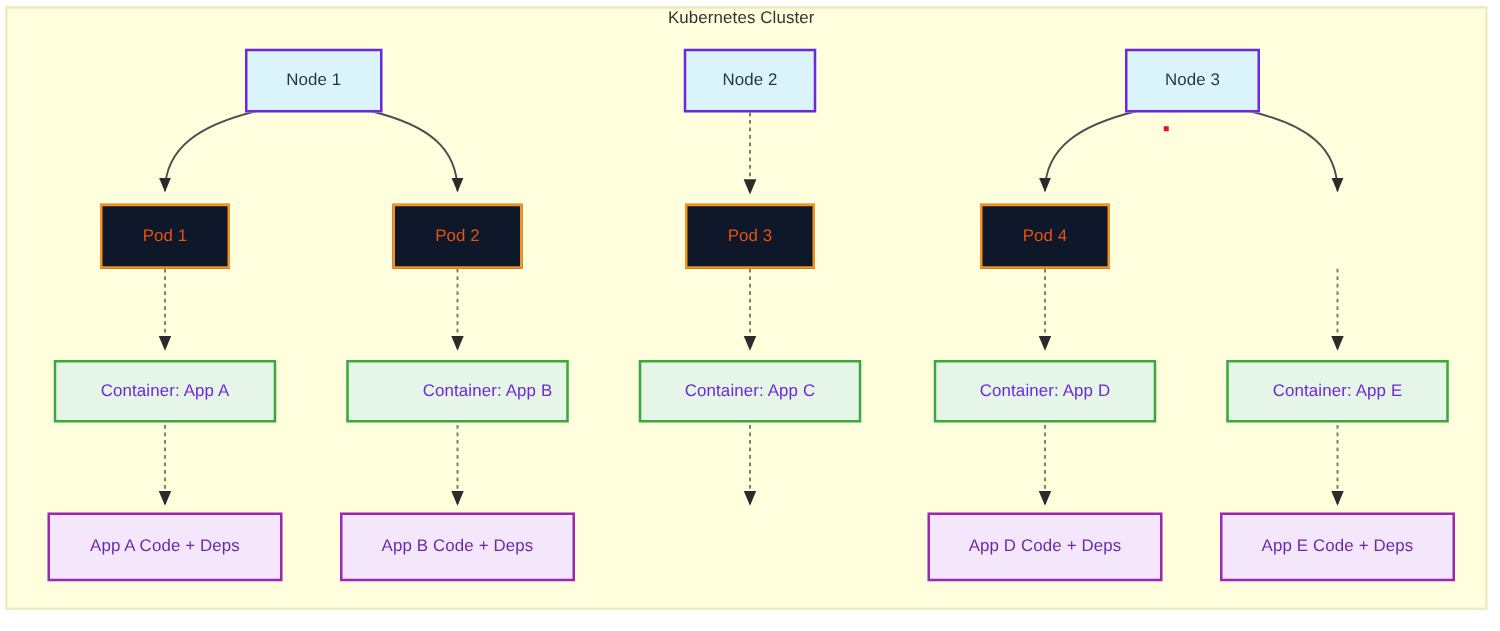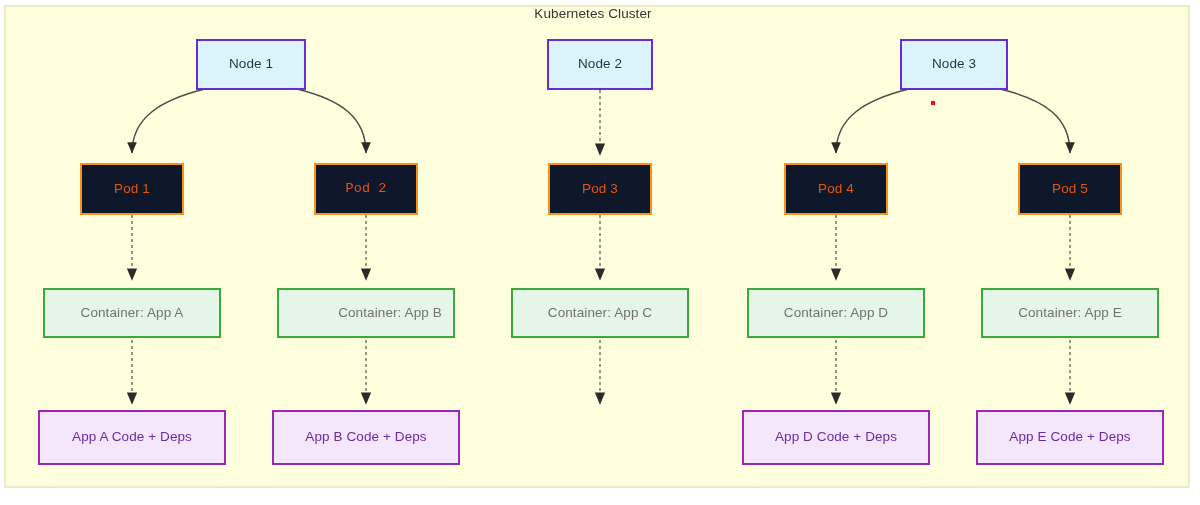--- a/index.html
+++ b/index.html
@@ -73,21 +73,21 @@
     color: #1a3a3a;
   }
   .box.pod {
     background: #0f172a;
     border: 2px solid #f7921e;
     color: #e8530f;
   }
   .box.container {
     background: #e5f5e7;
     border: 2px solid #3aa83a;
-    color: #737373;
+    color: #6d28d9;
   }
   .box.code {
     background: #f4e6fb;
     border: 2px solid #9c27b0;
     color: #6a2aa8;
   }
 
   .red-dot {
     position: absolute;
     width: 4px;
@@ -137,24 +137,23 @@
     </g>
   </svg>
 
   <div class="box node" style="left:196px; top:39px; width:110px; height:51px;">Node 1</div>
   <div class="box node" style="left:547px; top:39px; width:106px; height:51px;">Node 2</div>
   <div class="box node" style="left:900px; top:39px; width:108px; height:51px;">Node 3</div>
 
   <div class="red-dot" style="left:931px; top:101px;"></div>
 
   <div class="box pod" style="left:80px; top:163px; width:104px; height:52px;">Pod 1</div>
-  <div class="box pod" style="left:314px; top:163px; width:104px; height:52px;font-family:Liberation Mono, monospace;">Pod 2</div>
+  <div class="box pod" style="left:314px; top:163px; width:104px; height:52px;">Pod 2</div>
   <div class="box pod" style="left:548px; top:163px; width:104px; height:52px;">Pod 3</div>
   <div class="box pod" style="left:784px; top:163px; width:104px; height:52px;">Pod 4</div>
-  <div class="box pod" style="left:1018px; top:163px; width:104px; height:52px;">Pod 5</div>
 
   <div class="box container" style="left:43px; top:288px; width:178px; height:50px;">Container: App A</div>
   <div class="box container" style="left:277px; top:288px; width:178px; height:50px;padding-left:48px;">Container: App B</div>
   <div class="box container" style="left:511px; top:288px; width:178px; height:50px;">Container: App C</div>
   <div class="box container" style="left:747px; top:288px; width:178px; height:50px;">Container: App D</div>
   <div class="box container" style="left:981px; top:288px; width:178px; height:50px;">Container: App E</div>
 
   <div class="box code" style="left:38px; top:410px; width:188px; height:55px;">App A Code + Deps</div>
   <div class="box code" style="left:272px; top:410px; width:188px; height:55px;">App B Code + Deps</div>
   <div class="box code" style="left:742px; top:410px; width:188px; height:55px;">App D Code + Deps</div>

